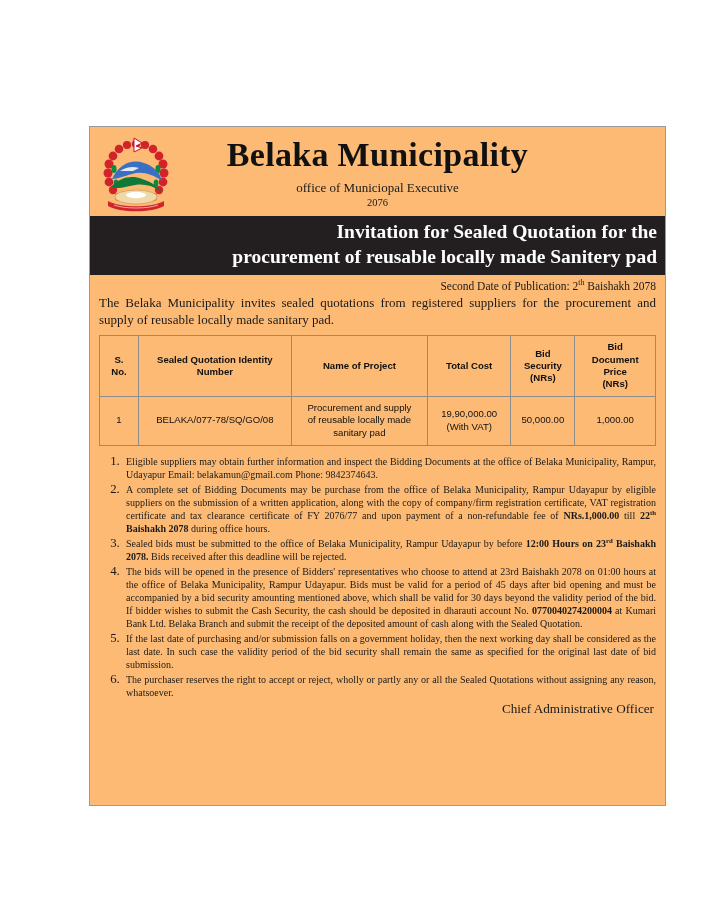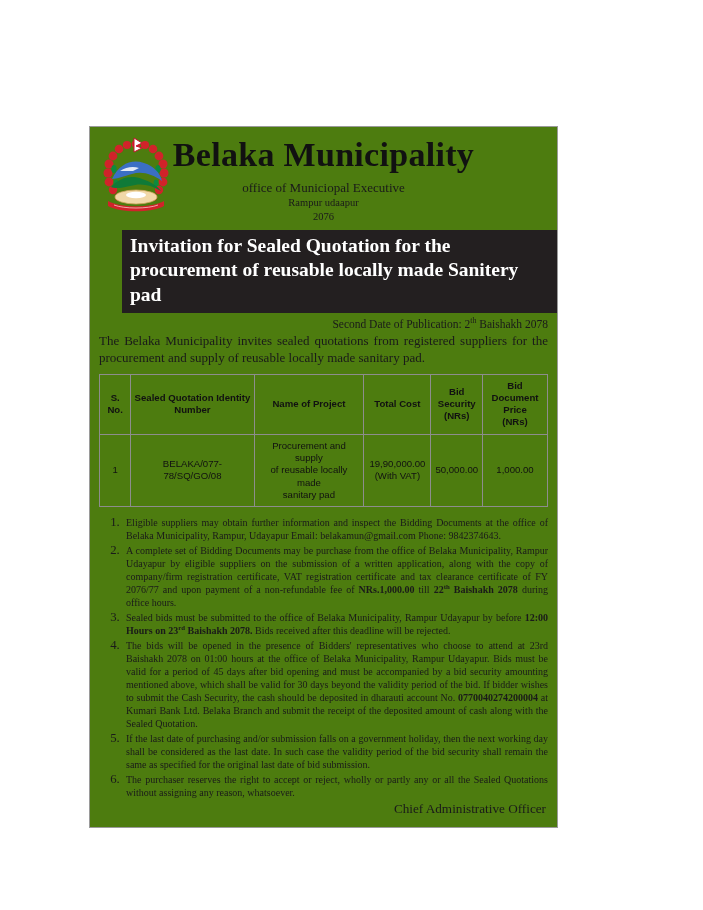--- a/index.html
+++ b/index.html
@@ -14,25 +14,25 @@
     font-family: "Liberation Serif", serif;
     color: #1a1a1a;
     overflow: hidden;
   }
 
   
   #notice {
     position: absolute;
     left: 89px;
     top: 126px;
-    width: 469px;
+    width: 577px;
     min-height: 680px;
     box-sizing: border-box;
     border: 1px solid #9a9a9a;
-    background: #4d7c0f;
+    background: #fdba74;
   }
 
   
   .masthead {
     position: relative;
     padding: 6px 10px 4px 10px;
     text-align: center;
   }
   .emblem {
     position: absolute;
@@ -64,27 +64,26 @@
     font-size: 10.5px;
     line-height: 1.35;
     color: #1a1a1a;
     padding-bottom: 2px;
   }
 
   
   .banner {
     background: #231f20;
     color: #ffffff;
-    text-align: left;
+    text-align: right;
     padding: 4px 8px 6px 8px;
     font-weight: bold;
     font-size: 19.5px;
     line-height: 1.26;
     font-family: "Liberation Serif", serif;
-    margin-left: 32px;
   }
   .banner .l2 { display: block; }
 
   
   .body-area {
     padding: 3px 9px 10px 9px;
   }
   .pub-date {
     text-align: right;
     font-size: 11.5px;
@@ -199,21 +198,20 @@
 
       <ellipse cx="36" cy="62" rx="21" ry="7" fill="#f1d8a8" stroke="#caa45c" stroke-width="0.8"></ellipse>
       <ellipse cx="36" cy="60" rx="10" ry="3.2" fill="#ffffff"></ellipse>
 
       <path d="M8 66 C20 73, 52 73, 64 66 L64 71 C52 78, 20 78, 8 71 Z" fill="#d1232a"></path>
       <path d="M14 70 C24 74, 48 74, 58 70" stroke="#f7c3c5" stroke-width="0.8" fill="none"></path>
     </svg>
 
     <div class="org-title">Belaka Municipality</div>
     <div class="org-sub1">office of Municiopal Executive</div>
-    <div class="org-sub2">Rampur udaapur</div>
     <div class="org-sub3">2076</div>
   </div>
 
   <div class="banner">
     <span class="l1">Invitation for Sealed Quotation for the</span>
     <span class="l2">procurement of reusable locally made Sanitery pad</span>
   </div>
 
   <div class="body-area">
 

